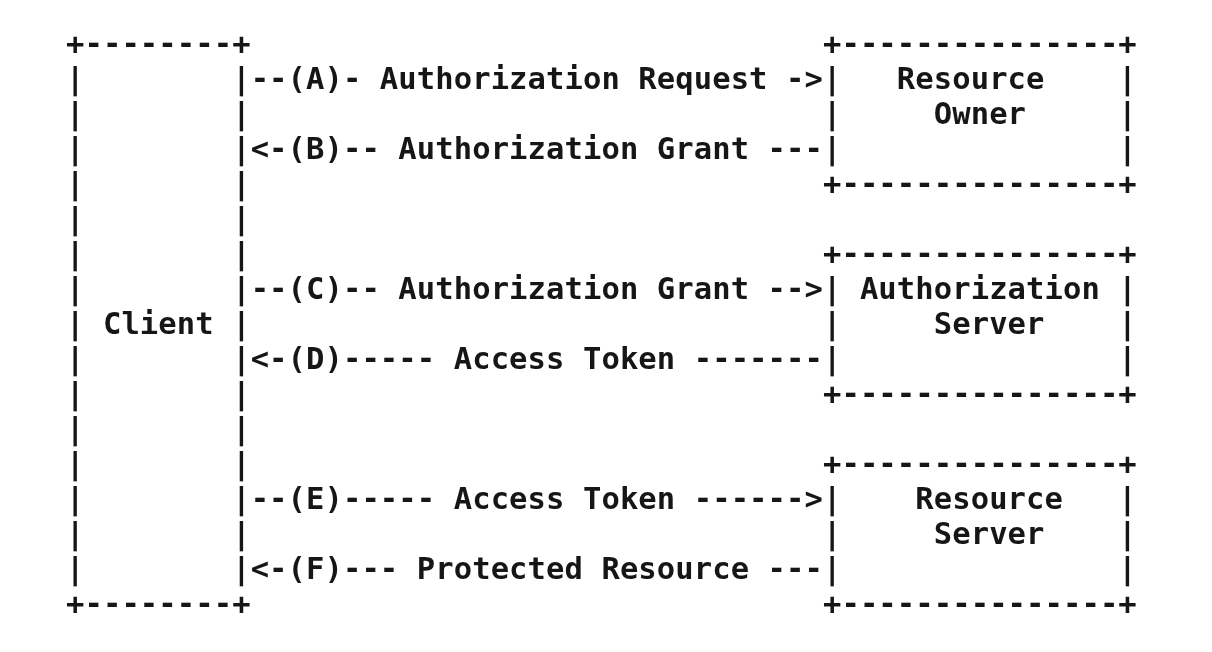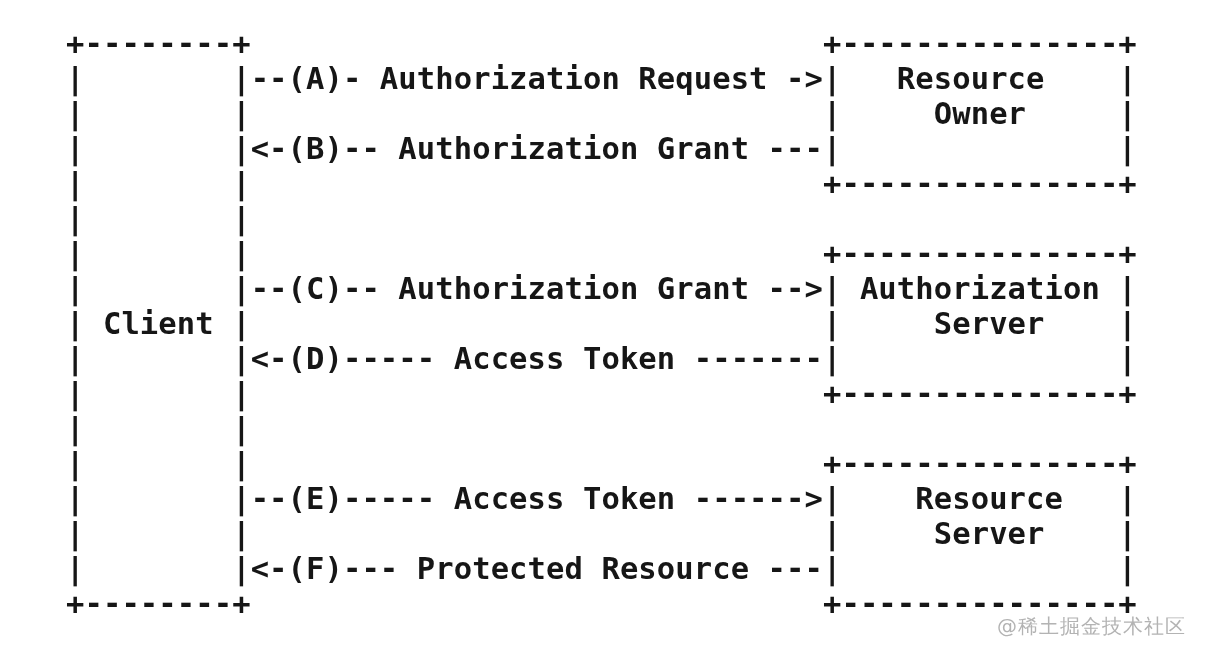--- a/index.html
+++ b/index.html
@@ -57,14 +57,13 @@
 |        |--(C)-- Authorization Grant --&gt;| Authorization |
 | Client |                               |     Server    |
 |        |&lt;-(D)----- Access Token -------|               |
 |        |                               +---------------+
 |        |
 |        |                               +---------------+
 |        |--(E)----- Access Token ------&gt;|    Resource   |
 |        |                               |     Server    |
 |        |&lt;-(F)--- Protected Resource ---|               |
 +--------+                               +---------------+</pre>
-  <div class="watermark">@稀土掘金技术社区</div>
 </div>
 
 </body></html>

